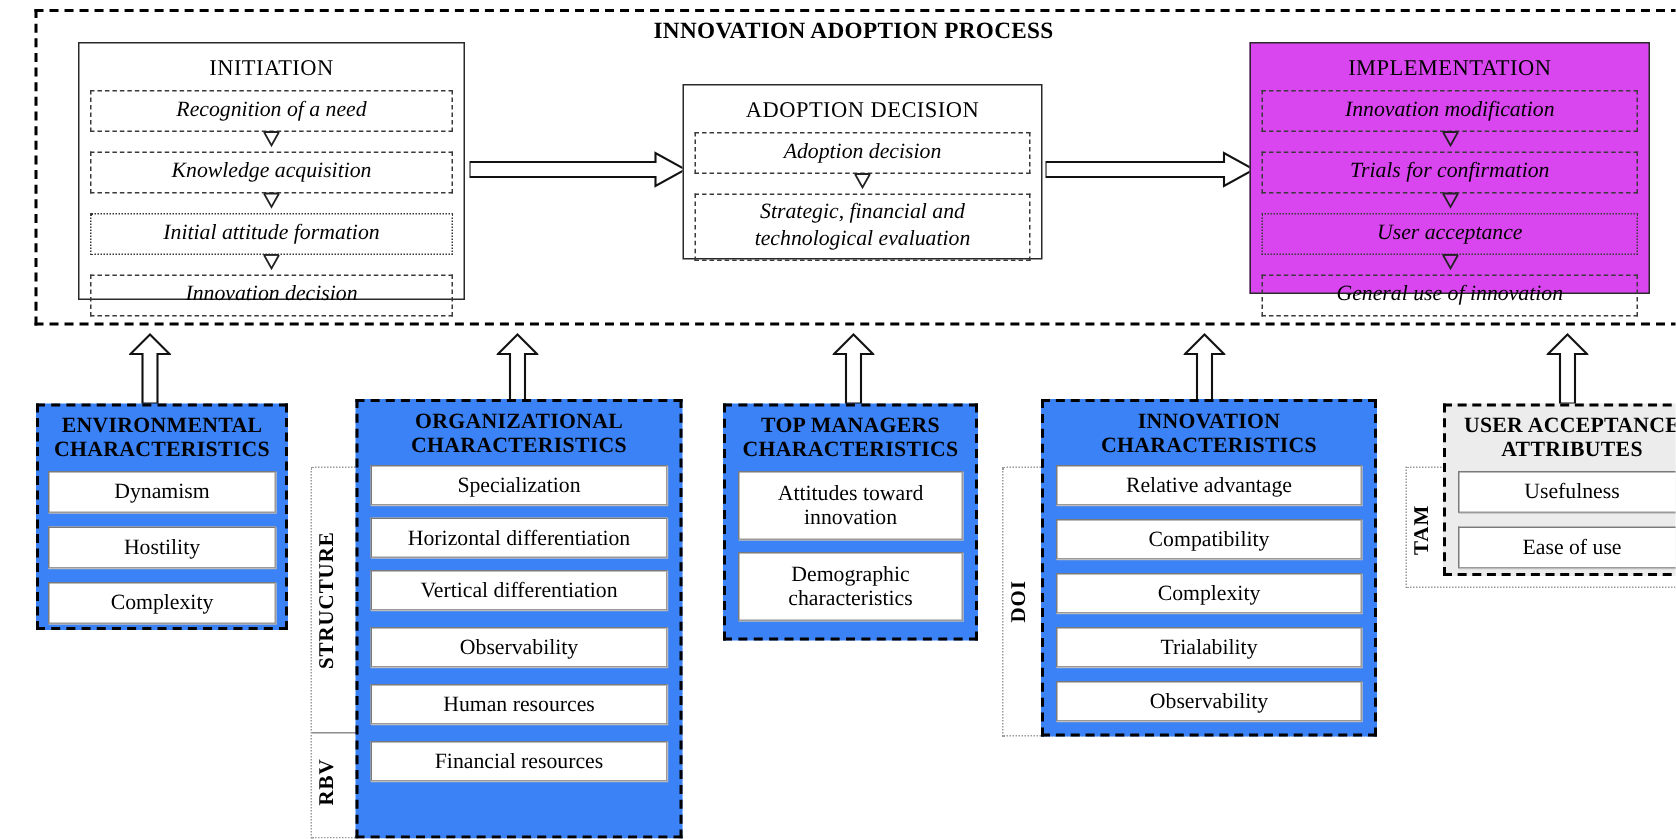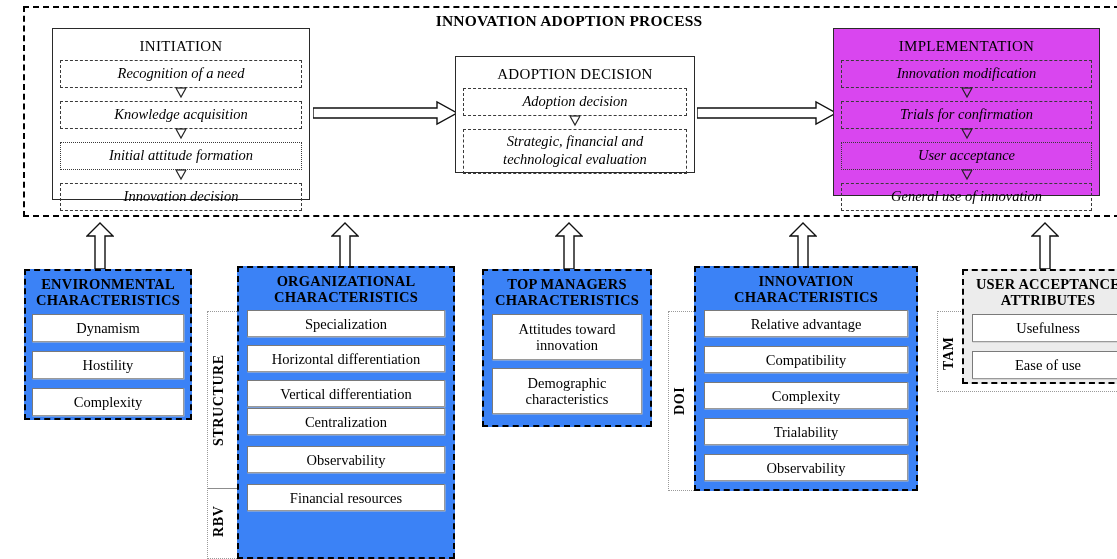--- a/index.html
+++ b/index.html
@@ -215,23 +215,23 @@
   <div class="hr-split" style="left:190px;top:488px;width:246px;"></div>
 
   <div class="abs driver" style="left:219px;top:266px;width:218px;height:293px;">
     <div class="driver-title">
       <div>ORGANIZATIONAL</div>
       <div>CHARACTERISTICS</div>
     </div>
     <div style="padding:5px 8px 0 8px;">
       <div class="item" style="height:25px;margin-bottom:8px;">Specialization</div>
       <div class="item" style="height:25px;margin-bottom:8px;">Horizontal differentiation</div>
-      <div class="item" style="height:25px;margin-bottom:1px;">Vertical differentiation</div>
-      <div class="item" style="height:25px;margin-bottom:11px;">Centralization</div>
+      <div class="item" style="height:25px;margin-bottom:11px;">Vertical differentiation</div>
       <div class="item" style="height:25px;margin-bottom:11px;">Observability</div>
+      <div class="item" style="height:25px;margin-bottom:11px;">Human resources</div>
       <div class="item" style="height:25px;">Financial resources</div>
     </div>
   </div>
 
   <div class="abs driver" style="left:464px;top:269px;width:170px;height:158px;">
     <div class="driver-title">
       <div>TOP MANAGERS</div>
       <div>CHARACTERISTICS</div>
     </div>
     <div style="padding:6px 8px 0 8px;">

